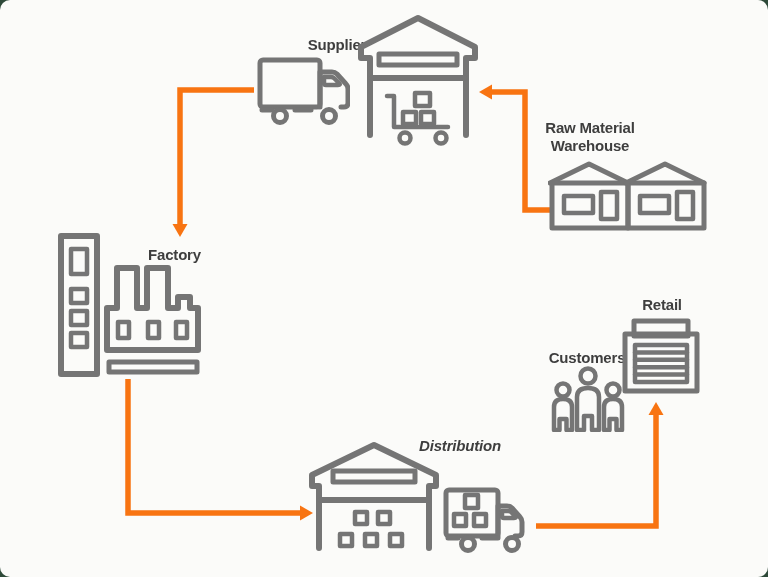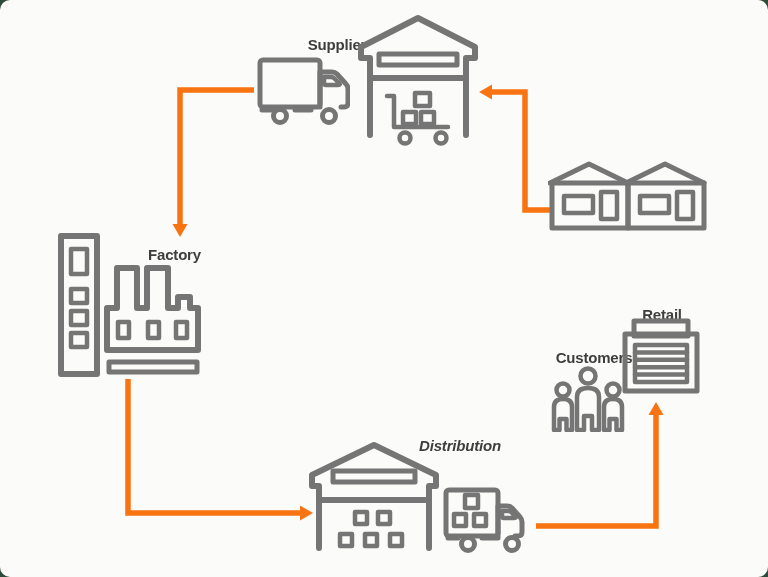--- a/index.html
+++ b/index.html
@@ -34,23 +34,23 @@
   .pos-supplier-label{left:337px;top:36px;}
   .pos-supplier-truck{left:250px;top:57px;width:100px;height:68px;}
   .pos-supplier-warehouse{left:353px;top:14px;width:130px;height:132px;}
   .pos-raw-label{left:590px;top:119px;}
   .pos-raw-warehouse{left:548px;top:158px;width:162px;height:74px;}
   .pos-factory-label{left:167px;top:246px;padding-left:15px;}
   .pos-factory{left:56px;top:233px;width:145px;height:145px;}
   .pos-distribution-label{left:460px;top:437px;font-style:italic;}
   .pos-distribution-warehouse{left:308px;top:440px;width:132px;height:112px;}
   .pos-distribution-truck{left:442px;top:486px;width:94px;height:68px;}
-  .pos-customers-label{left:587px;top:349px;margin-left:7px;}
+  .pos-customers-label{left:587px;top:349px;}
   .pos-customers{left:547px;top:366px;width:82px;height:66px;}
-  .pos-retail-label{left:662px;top:306px;}
+  .pos-retail-label{left:662px;top:296px;}
   .pos-retail{left:622px;top:318px;width:78px;height:76px;}
 </style>
 </head>
 <body>
 
 <div class="stage">
 
   <svg class="arrows" viewBox="0 0 768 577">
     <g>
       <path d="M254,90 H180 V225"></path>
@@ -88,20 +88,22 @@
       <path class="w6" d="M19,64 H111"></path>
       <path class="thin" d="M34,82 h7 M41,82 v31 h54"></path>
       <circle class="thin" cx="52" cy="124" r="5.5"></circle>
       <circle class="thin" cx="88" cy="124" r="5.5"></circle>
       <rect class="thin" x="62" y="79" width="15" height="13"></rect>
       <rect class="thin" x="50" y="98" width="13" height="12"></rect>
       <rect class="thin" x="68" y="98" width="13" height="12"></rect>
     </svg>
   </div>
 
+  <div class="label pos-raw-label">Raw Material
+Warehouse</div>
   <div class="icon pos-raw-warehouse">
     <svg viewBox="0 0 162 74">
       <rect x="4" y="25" width="76" height="45"></rect>
       <path d="M2,25 L41,6 L80,25"></path>
       <rect class="thin" x="16" y="38" width="29" height="17"></rect>
       <rect class="thin" x="53" y="34" width="16" height="27"></rect>
       <rect x="80" y="25" width="76" height="45"></rect>
       <path d="M78,25 L117,6 L156,25"></path>
       <rect class="thin" x="92" y="38" width="29" height="17"></rect>
       <rect class="thin" x="129" y="34" width="16" height="27"></rect>

